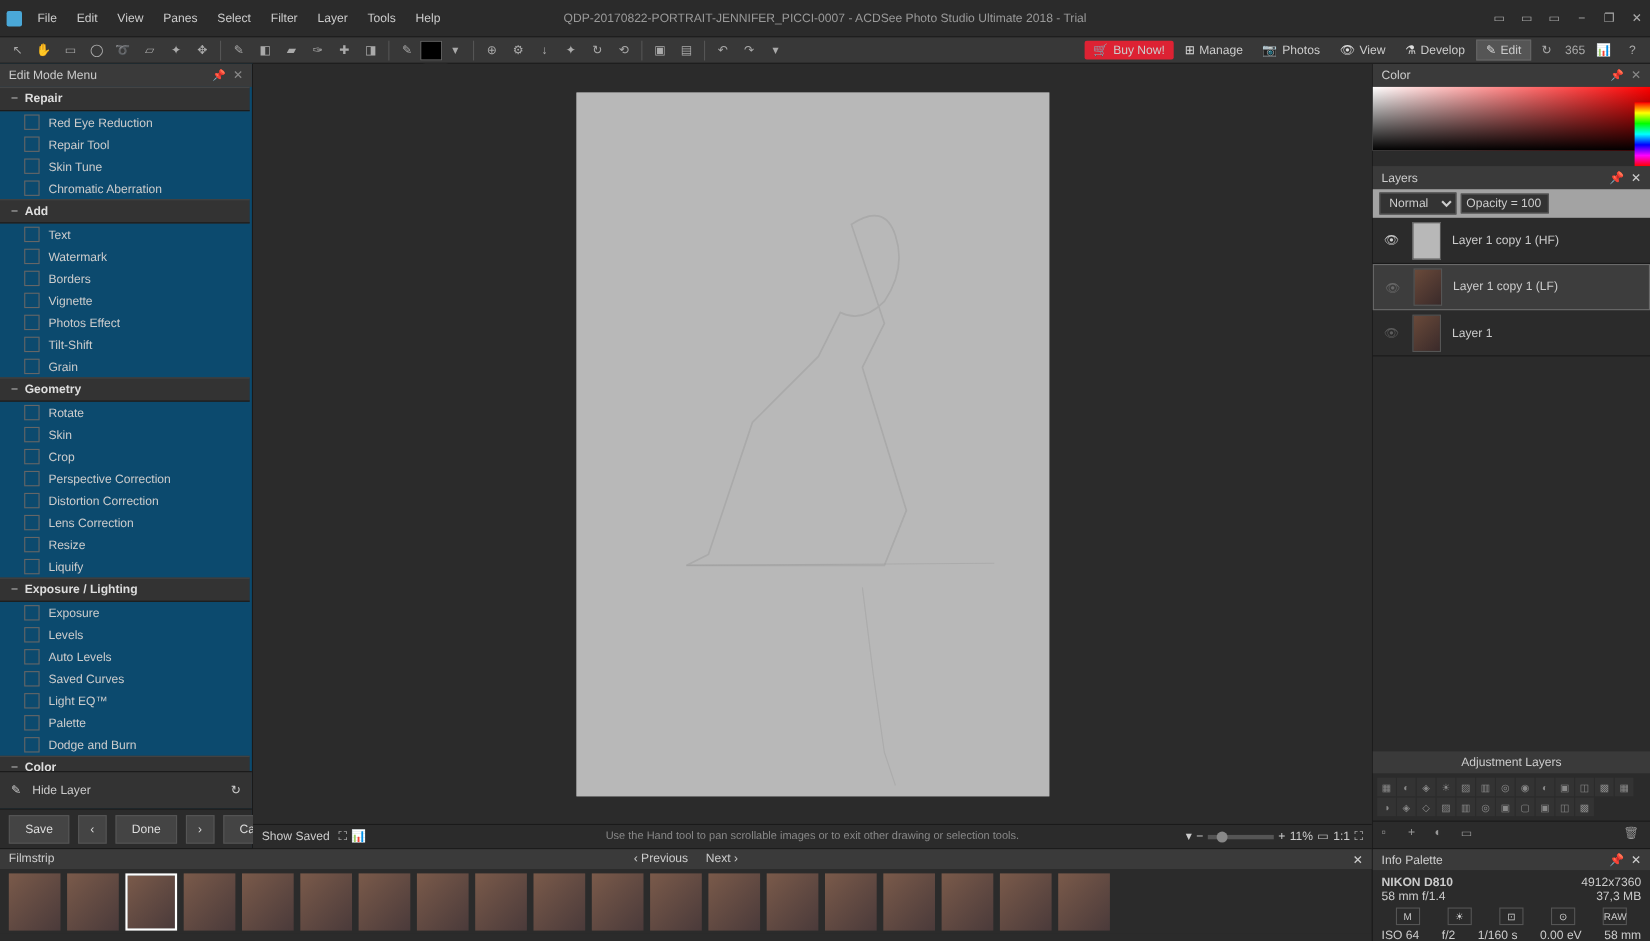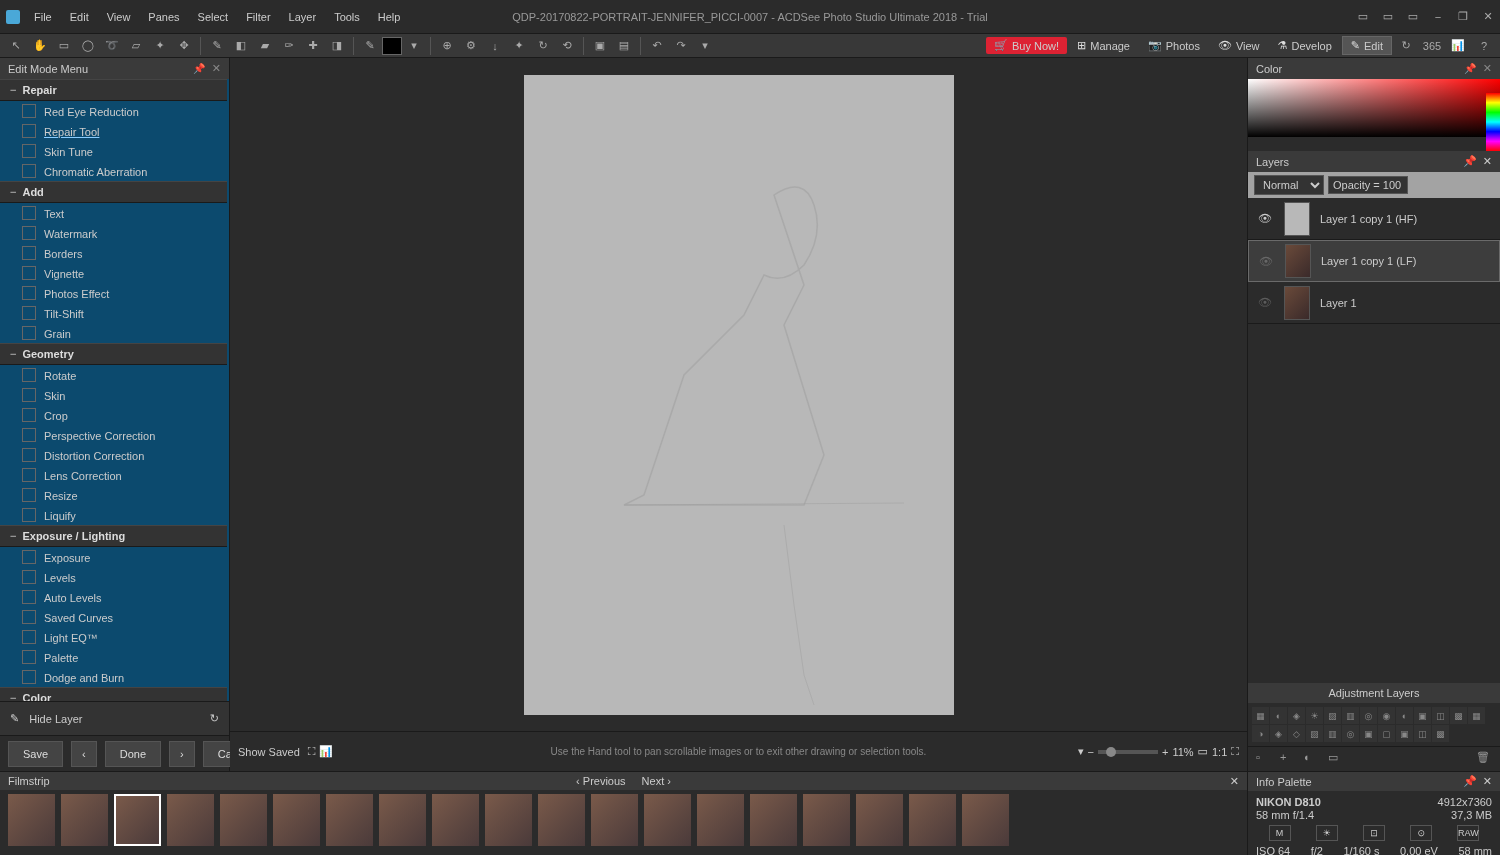--- a/index.html
+++ b/index.html
@@ -23,31 +23,31 @@
 .panel-header{background:#3a3a3a;padding:4px 8px;display:flex;align-items:center;font-size:11px;color:#ddd}
 .panel-header .pin{margin-left:auto;color:#888;cursor:pointer;font-size:10px}
 .panel-header .close{margin-left:6px;color:#888;cursor:pointer}
 .tools-scroll{flex:1;overflow-y:auto;padding-right:2px}
 .tools-scroll::-webkit-scrollbar{width:10px}
 .tools-scroll::-webkit-scrollbar-track{background:#2b2b2b}
 .tools-scroll::-webkit-scrollbar-thumb{background:#4a4a4a}
 .group-header{background:#333;padding:4px 10px;font-weight:bold;color:#ddd;border-top:1px solid #444;border-bottom:1px solid #1a1a1a;cursor:pointer}
 .group-header::before{content:"−";margin-right:6px;color:#999}
 .tool-item{display:flex;align-items:flex-end;padding:3px 10px 3px 22px;cursor:pointer;gap:8px}
-.tool-item.selected{text-decoration:underline;color:#8cf}
+.tool-item.selected{color:#8cf}
 .tool-item .ticon{width:14px;height:14px;border:1px solid #666;display:inline-block}
 .left-footer{height:34px;background:#333;display:flex;align-items:center;padding:0 10px;gap:10px;border-top:1px solid #1a1a1a}
 .left-bottom{height:36px;background:#2b2b2b;display:flex;align-items:center;gap:8px;padding:0 8px;border-top:1px solid #1a1a1a}
 .btn{background:#444;padding:6px 14px;cursor:pointer;border:1px solid #555;color:#ddd}
 .nav-btn{background:#444;padding:6px 10px;cursor:pointer;border:1px solid #555;color:#ddd}
 .canvas-area{flex:1;background:#2b2b2b;display:flex;flex-direction:column;position:relative}
 .canvas-viewport{flex:1;display:flex;align-items:center;justify-content:center;background:#2b2b2b;position:relative}
 .canvas-img{width:430px;height:640px;background:#b8b8b8;position:relative;overflow:hidden}
 .canvas-img svg{width:100%;height:100%}
-.canvas-bottom{height:40px;background:#2b2b2b;display:flex;align-items:center;padding:0 8px;border-top:1px solid #1a1a1a}
+.canvas-bottom{height:22px;background:#2b2b2b;display:flex;align-items:center;padding:0 8px;border-top:1px solid #1a1a1a}
 .hint-text{position:absolute;left:50%;transform:translateX(-50%);color:#888;font-size:10px}
 .zoom-controls{margin-left:auto;display:flex;align-items:center;gap:4px}
 .zoom-slider{width:60px;height:4px;background:#555;position:relative}
 .zoom-slider::after{content:"";position:absolute;left:8px;top:-3px;width:10px;height:10px;background:#888;border-radius:50%}
 .right-panel{width:253px;background:#2b2b2b;display:flex;flex-direction:column;border-left:1px solid #1a1a1a}
 .color-panel{height:72px;position:relative}
 .color-grad{height:58px;background:linear-gradient(to right,#fff,#f00);position:relative}
 .color-grad::after{content:"";position:absolute;inset:0;background:linear-gradient(to bottom,transparent,#000)}
 .hue-strip{position:absolute;right:0;top:14px;width:14px;height:58px;background:linear-gradient(to bottom,#f00,#ff0,#0f0,#0ff,#00f,#f0f,#f00)}
 .layers-panel{flex:1;display:flex;flex-direction:column}

